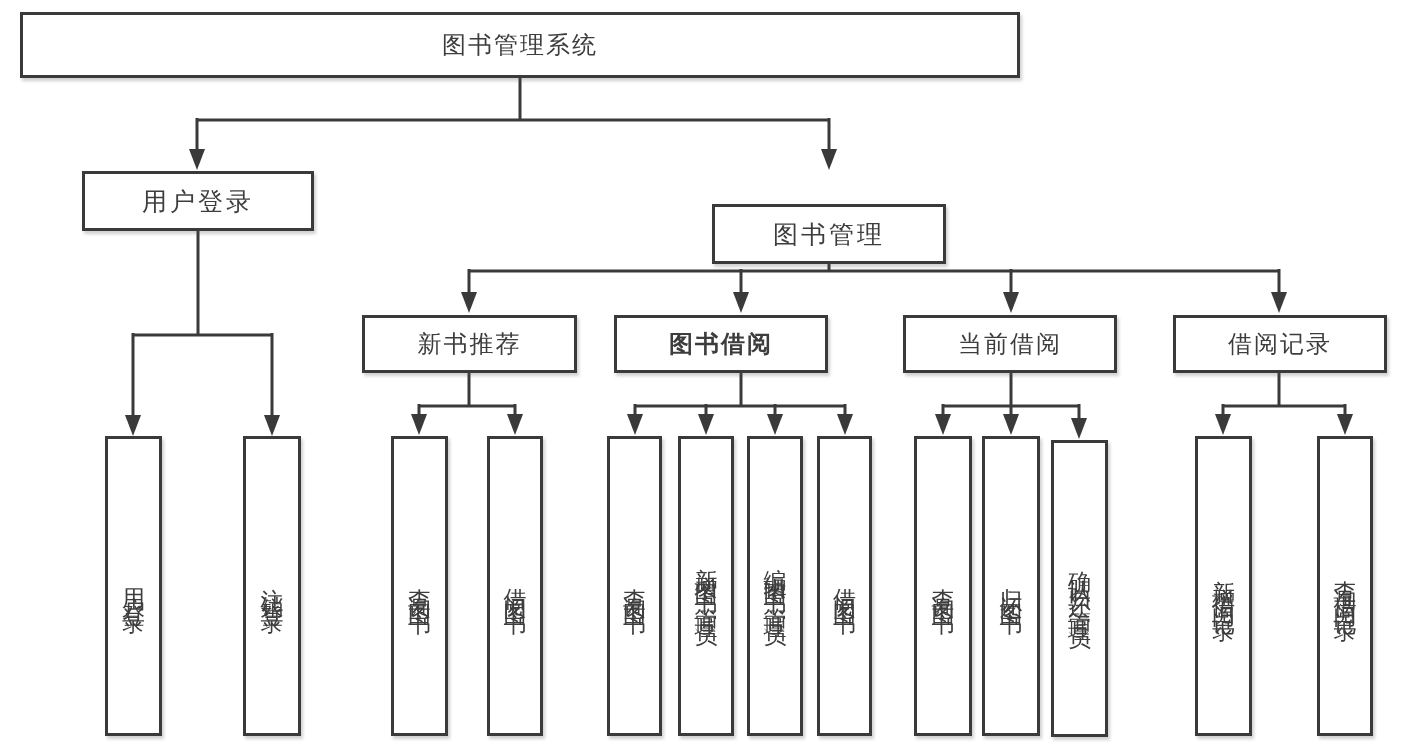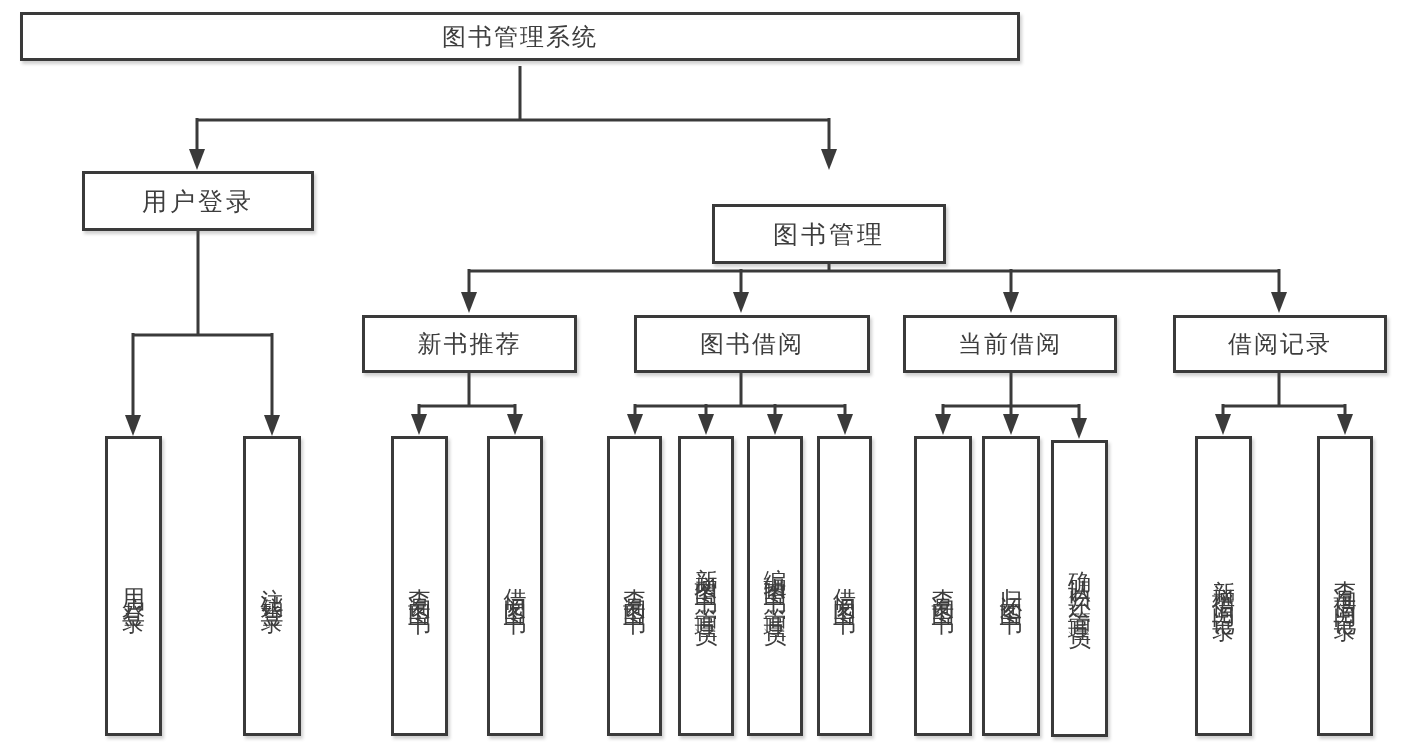--- a/index.html
+++ b/index.html
@@ -16,21 +16,21 @@
   svg.connectors{position:absolute;left:0;top:0;width:1405px;height:747px;}
   .c-line{stroke:var(--line);stroke-width:3;fill:none;}
   .c-arrow{fill:var(--line);stroke:none;}
   .node{
     position:absolute;
     background:var(--box-background);
     border:3px solid var(--line);
     display:flex;align-items:center;justify-content:center;
     box-shadow:2px 3px 3px rgba(90,90,90,0.28);
   }
-  .node-root{left:20px;top:12px;width:1000px;height:49px;font-size:24px;letter-spacing:2px;}
+  .node-root{left:20px;top:12px;width:1000px;height:66px;font-size:24px;letter-spacing:2px;}
   .node-l2{top:171px;height:60px;font-size:25px;letter-spacing:3px;}
   .node-l3{top:315px;height:58px;font-size:24px;letter-spacing:2px;}
   .leaf{
     position:absolute;top:436px;height:300px;
   }
   .leaf-label{
     writing-mode:vertical-rl;
     text-orientation:mixed;
     font-size:23px;
     letter-spacing:8px;
@@ -92,21 +92,21 @@
   <div class="node node-l2" style="left:82px;width:232px;">
     <span>用户登录</span>
   </div>
   <div class="node node-l2" style="left:712px;width:234px;margin-top:33px;">
     <span>图书管理</span>
   </div>
 
   <div class="node node-l3" style="left:362px;width:215px;">
     <span>新书推荐</span>
   </div>
-  <div class="node node-l3" style="left:634px;width:236px;">
+  <div class="node node-l3" style="left:614px;width:214px;font-weight:bold;">
     <span>图书借阅</span>
   </div>
   <div class="node node-l3" style="left:903px;width:214px;text-align:center;">
     <span>当前借阅</span>
   </div>
   <div class="node node-l3" style="left:1173px;width:214px;">
     <span>借阅记录</span>
   </div>
 
   <div class="node leaf" style="left:105px;width:57px;">

